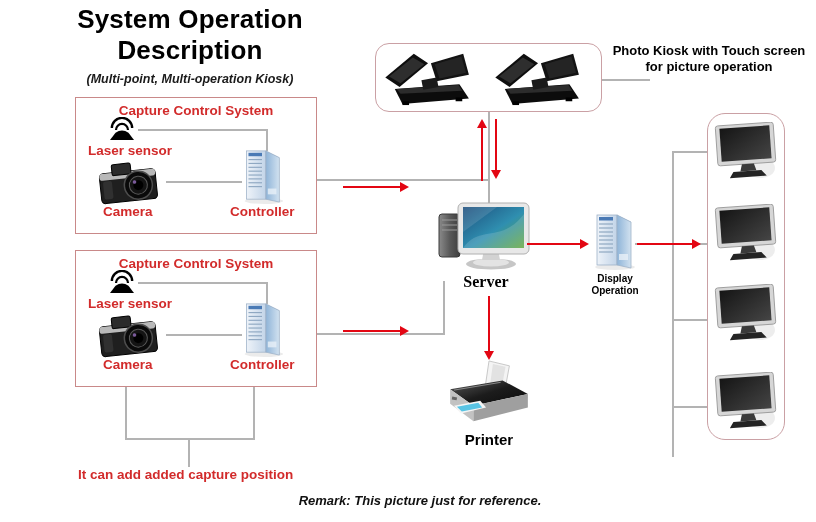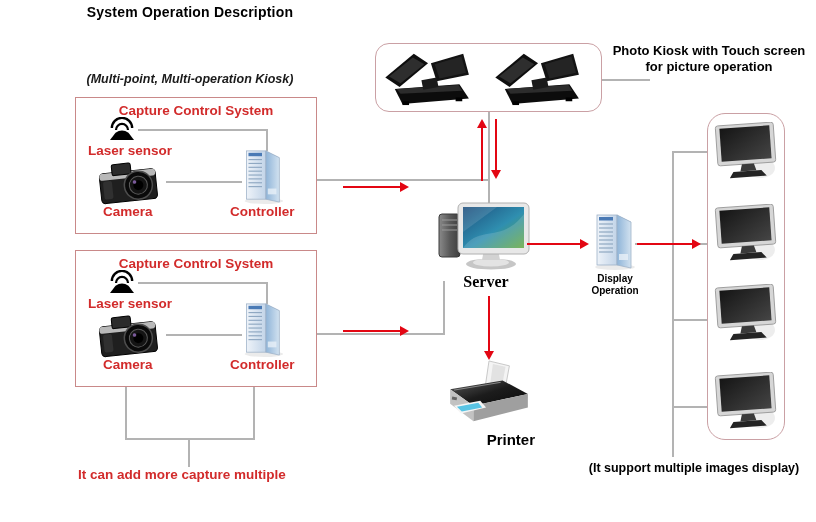--- a/index.html
+++ b/index.html
@@ -6,21 +6,21 @@
     --red-text:#d22b2b; --arrow:#e30613; --connector:#b3b3b3;
     --capture-border:#c98989; --rounded-border:#caa0a4; --title-text:#000000;
   }
   html,body{margin:0;padding:0;background:#fff;}
   #canvas{
     position:relative;width:816px;height:522px;background:#ffffff;overflow:hidden;
     font-family:"Liberation Sans","DejaVu Sans",sans-serif;color:#111;
   }
   .abs{position:absolute;}
   
-  .title{font-size:14px;font-weight:bold;color:var(--title-text);letter-spacing:.2px;}
+  .title{font-size:26px;font-weight:bold;color:var(--title-text);letter-spacing:.2px;}
   .subtitle{font-size:17px;font-weight:bold;color:var(--title-text);margin-top:1px;}
   .tagline{font-size:12.5px;font-weight:bold;font-style:italic;color:#1a1a1a;}
   .redlbl{color:var(--red-text);font-weight:bold;font-size:13.5px;white-space:nowrap;}
   .blklbl{font-weight:bold;color:#000;}
   .center{text-align:center;}
   
   .capture-box{position:absolute;left:75px;width:240px;height:135px;border:1.5px solid var(--capture-border);background:#fff;z-index:3;}
   .rounded-box{position:absolute;border:1.5px solid var(--rounded-border);border-radius:14px;background:#fff;z-index:3;}
   
   .hline{position:absolute;height:2px;background:var(--connector);z-index:1;}
@@ -298,21 +298,21 @@
   <div class="abs center blklbl" style="left:568px;top:273px;width:94px;font-size:10px;line-height:1.2;">
     <div>Display</div>
     <div>Operation</div>
   </div>
 
   <div class="icon" style="left:444px;top:360px;">
       <svg width="90" height="68">
         <use href="#sym-printer"></use>
       </svg>
     </div>
-  <div class="abs center blklbl" style="left:443px;top:431px;width:92px;font-size:15px;text-align:right;">Printer</div>
+  <div class="abs center blklbl" style="left:443px;top:431px;width:92px;font-size:15px;">Printer</div>
 
   <div class="rounded-box" style="left:707px;top:113px;width:76px;height:325px;border-radius:18px;">
     <div class="icon" style="left:5px;top:8px;">
         <svg width="66" height="58">
           <use href="#sym-monitor"></use>
         </svg>
       </div>
     <div class="icon" style="left:5px;top:90px;">
         <svg width="66" height="58">
           <use href="#sym-monitor"></use>
@@ -323,18 +323,18 @@
           <use href="#sym-monitor"></use>
         </svg>
       </div>
     <div class="icon" style="left:5px;top:258px;">
         <svg width="66" height="58">
           <use href="#sym-monitor"></use>
         </svg>
       </div>
   </div>
   <div class="abs center blklbl" style="left:578px;top:461px;width:232px;font-size:12.5px;line-height:1.15;">
-    <div>(It support multiple images display)</div>
-  </div>
-
-  <div class="abs redlbl" style="left:78px;top:467px;">It can add more capture multiple</div>
+  </div>
+
+  <div class="abs redlbl" style="left:78px;top:467px;">It can add added capture position</div>
+  <div class="abs center" style="left:260px;top:493px;width:320px;font-size:13px;font-weight:bold;font-style:italic;">Remark: This picture just for reference.</div>
 
 </div>
 
 </body></html>

